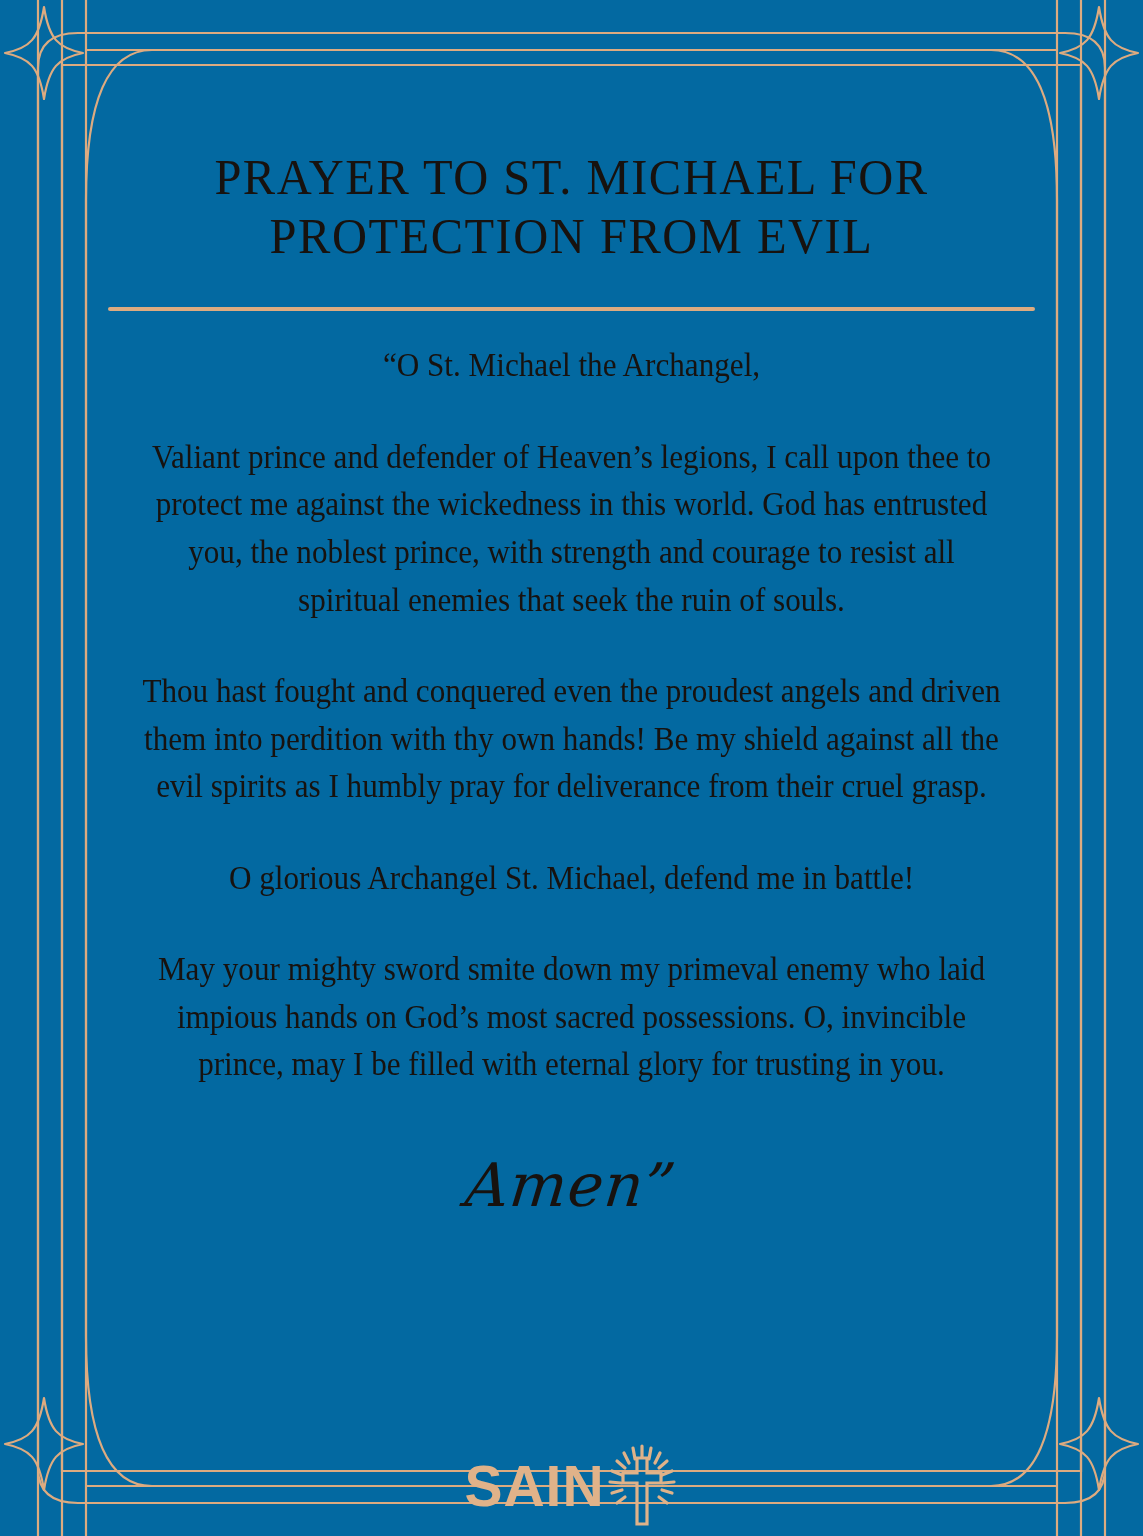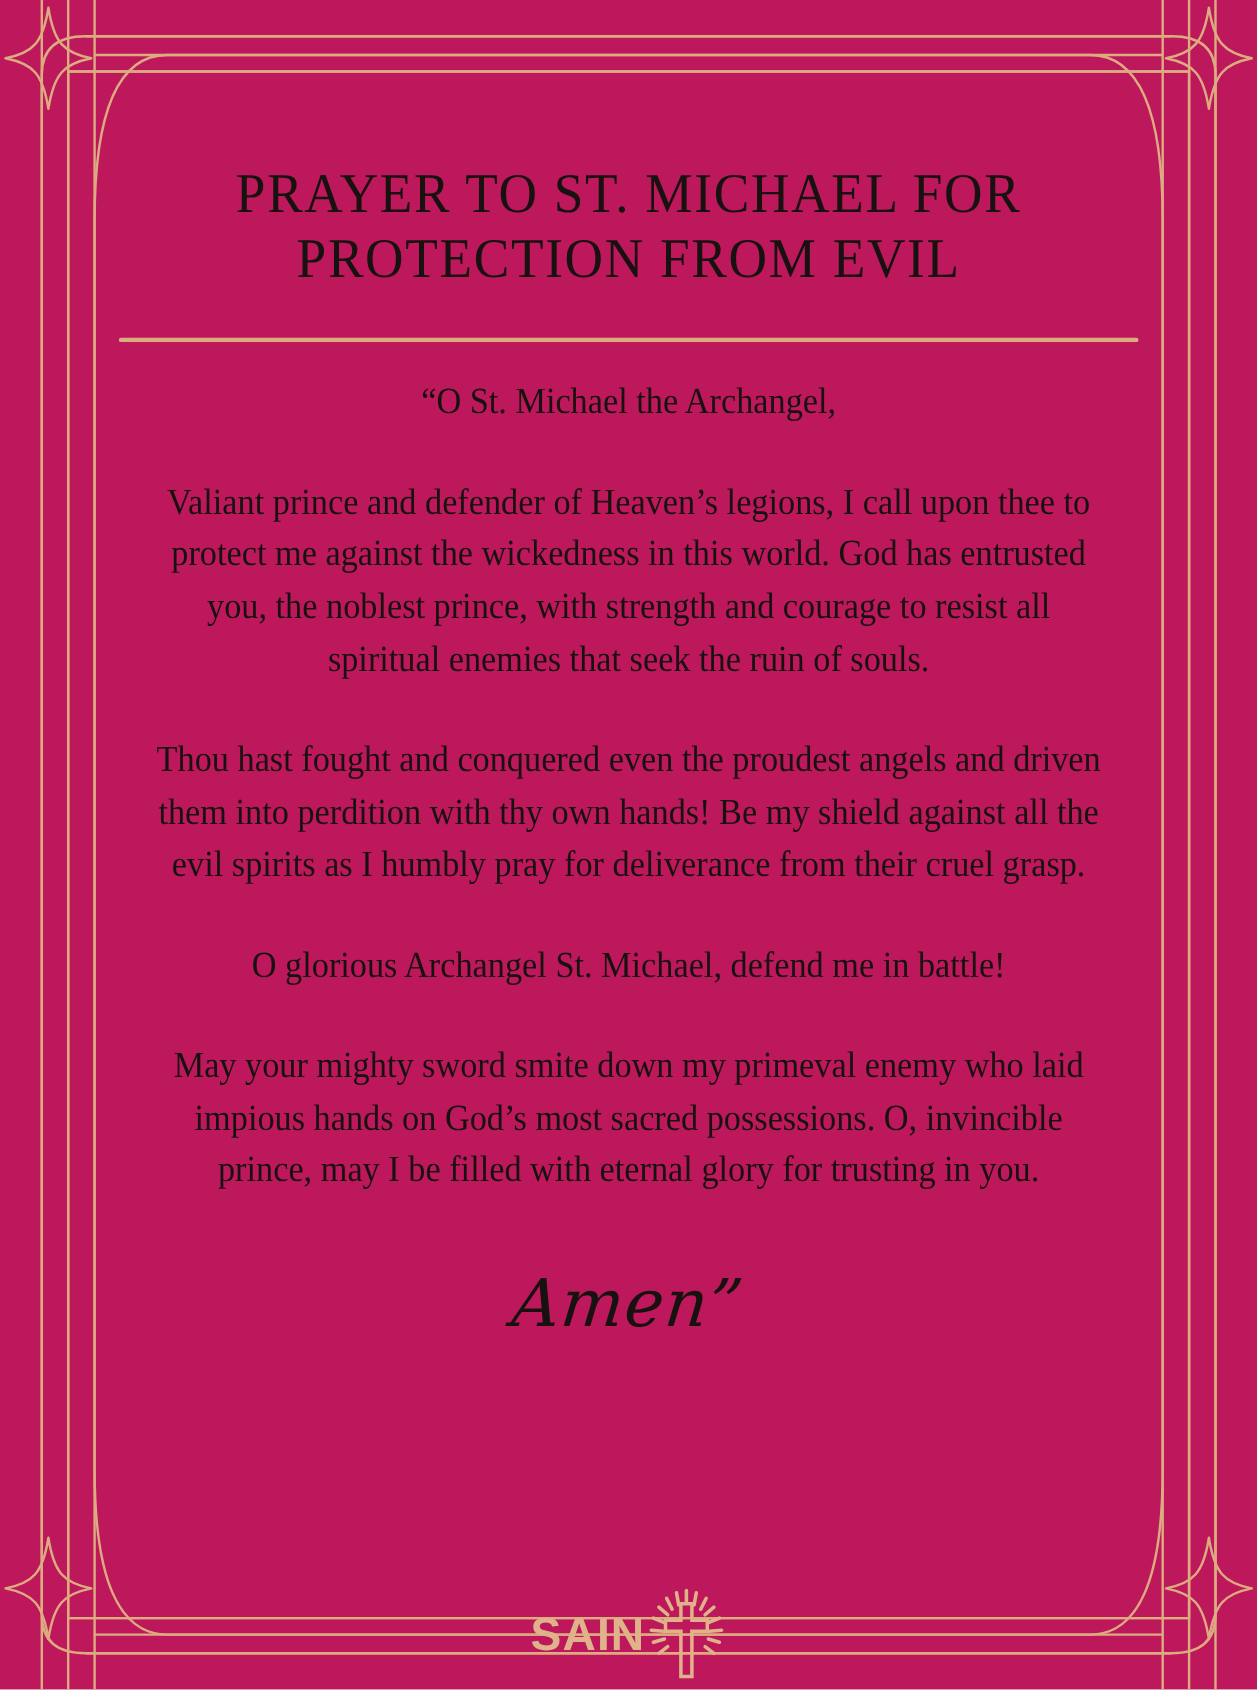--- a/index.html
+++ b/index.html
@@ -4,21 +4,21 @@
 <style>
   html, body {
     margin: 0;
     padding: 0;
     background: #fdf5ef;
   }
   #page {
     position: relative;
     width: 1143px;
     height: 1536px;
-    background: #be185d;
+    background: #0369a1;
     overflow: hidden;
     font-family: "Liberation Serif", "DejaVu Serif", serif;
   }
 
   
   .frame-svg {
     position: absolute;
     left: 0; top: 0;
     width: 1143px;
     height: 1536px;
@@ -107,21 +107,21 @@
     bottom: 8px;
     width: 1143px;
     display: flex;
     align-items: center;
     justify-content: center;
     gap: 0px;
   }
   .logo-word {
     font-family: "Liberation Sans", "DejaVu Sans", sans-serif;
     font-weight: 700;
-    font-size: 42px;
+    font-size: 57px;
     letter-spacing: 1px;
     color: #e0b289;
     line-height: 1;
   }
   .logo-cross {
     width: 78px;
     height: 84px;
     display: block;
     margin: 0 -2px;
   }

